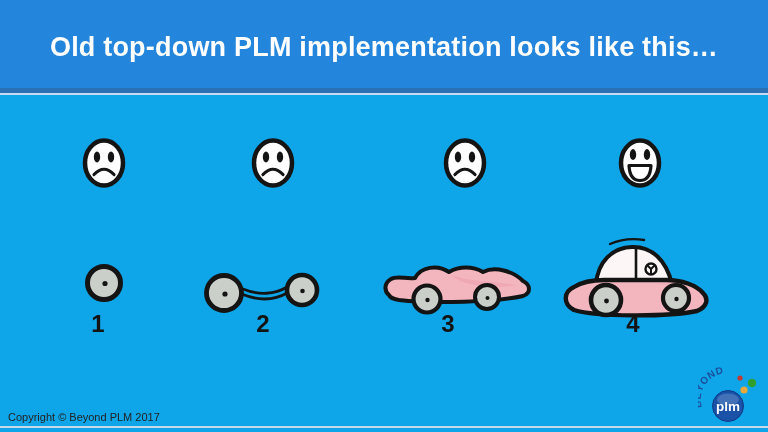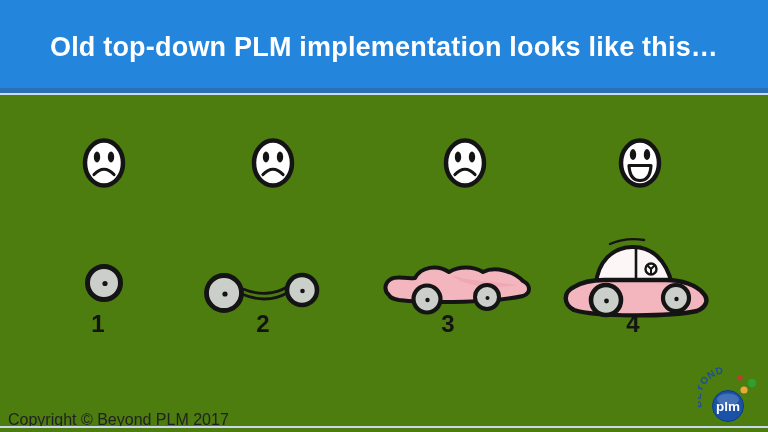--- a/index.html
+++ b/index.html
@@ -1,20 +1,20 @@
 <!DOCTYPE html>
 <html style="--banner_blue: #2385DC; --banner_dark: #2B6FB5; --banner_light_line: #C7DCF2; --ink: #141414; --pink: #F3B6BF; --pink_shade: #E99FAC; --wheel_gray: #CBCFCA; --text_dark: #222222; --logo_blue: #1A52A8; --logo_text_blue: #1C4E9C; --dot_red: #C43A2E; --dot_green: #2FA02F; --dot_yellow: #E8A93C; --footer_line: #C9D9EA;"><head>
 <meta charset="utf-8">
 <style>
   html, body { margin: 0; padding: 0; background: #e8e8e8; }
   * { box-sizing: border-box; }
   .slide {
     position: relative;
     width: 768px; height: 432px;
-    background: #4d7c0f;
+    background: #0ea5e9;
     overflow: hidden;
     font-family: "Liberation Sans", sans-serif;
   }
   
   .banner {
     position: absolute; left: 0; top: 0; right: 0;
     height: 88px;
     background: var(--banner_blue);
     display: flex; align-items: center; justify-content: center;
   }
@@ -59,21 +59,21 @@
     color: var(--ink);
   }
   .num-1 { left: 78px; }
   .num-2 { left: 243px; }
   .num-3 { left: 428px; }
   .num-4 { left: 613px; }
 
   
   .copyright {
     position: absolute; left: 8px; top: 411px;
-    font-size: 16px;
+    font-size: 11px;
     color: var(--text_dark);
     text-align: right;
   }
   .logo { position: absolute; left: 698px; top: 366px; width: 64px; height: 60px; }
   .bottom-line {
     position: absolute; left: 0; right: 0; top: 426px;
     height: 2px;
     background: var(--footer_line);
   }
 </style>

